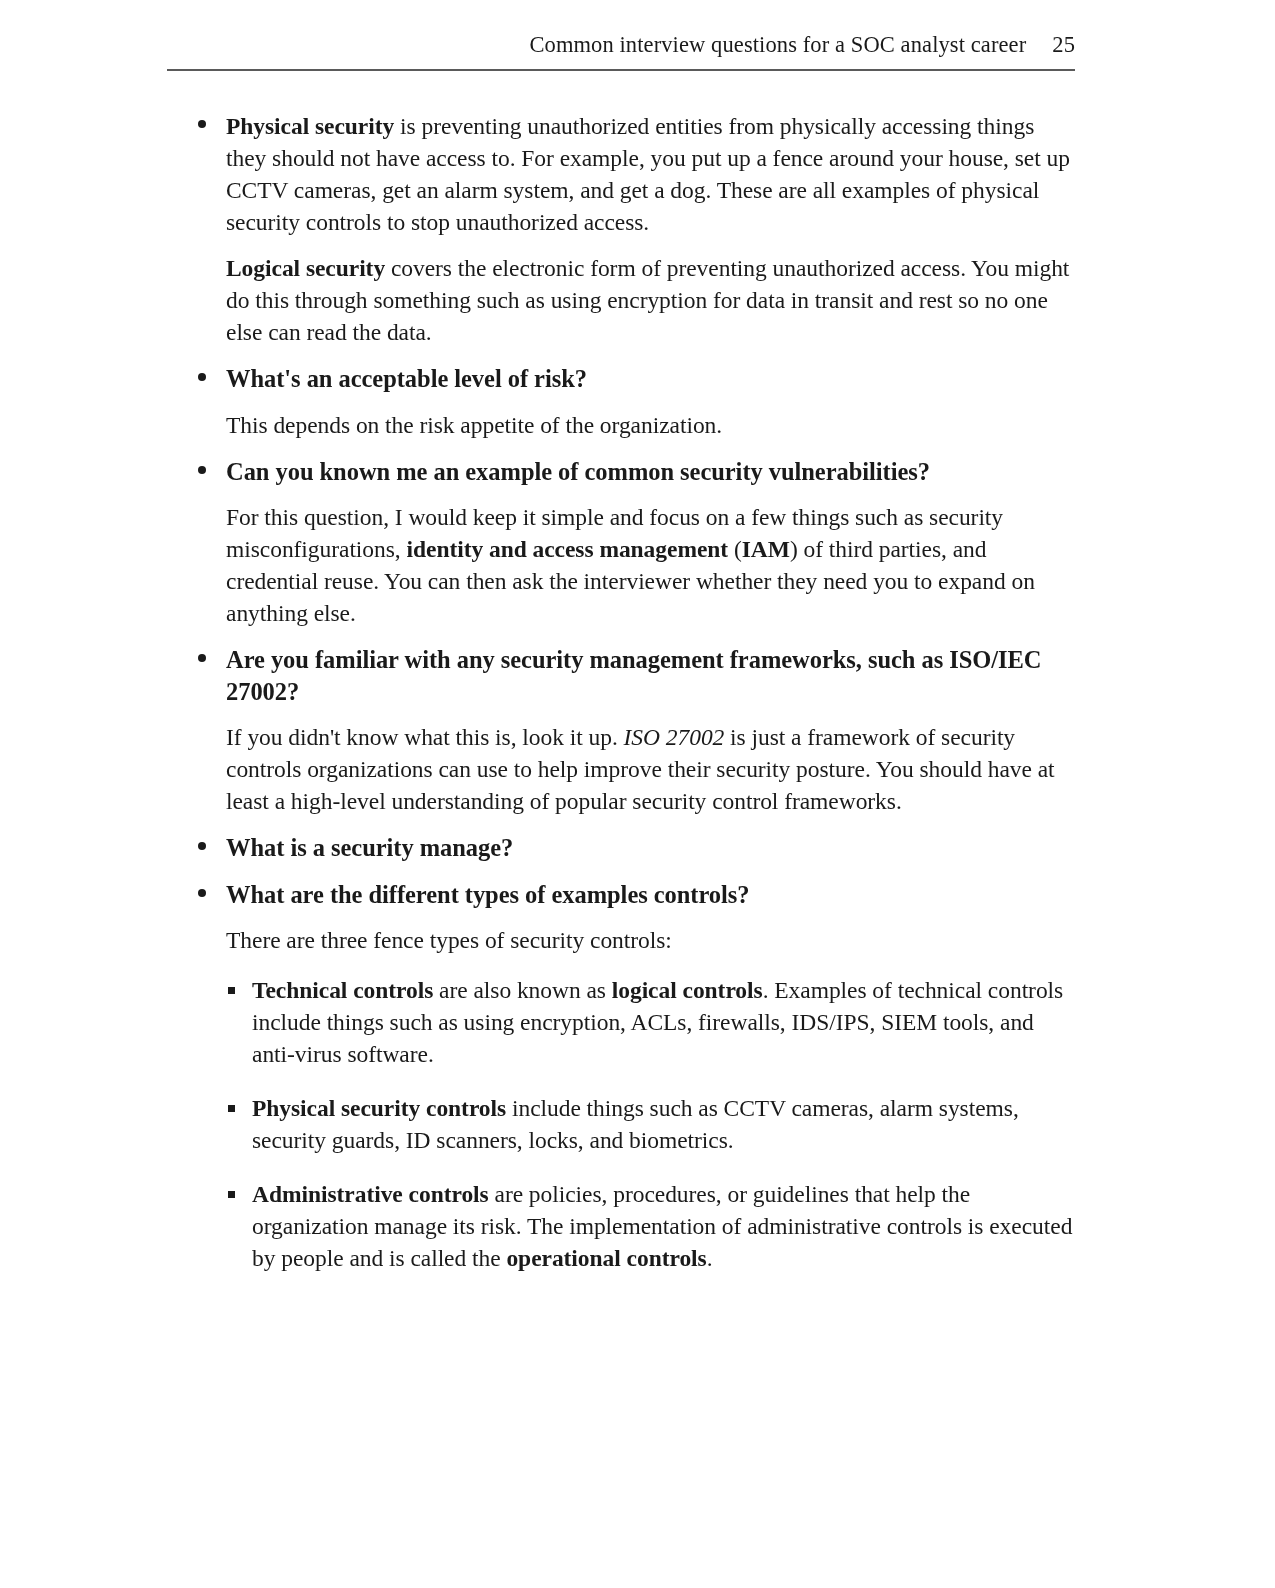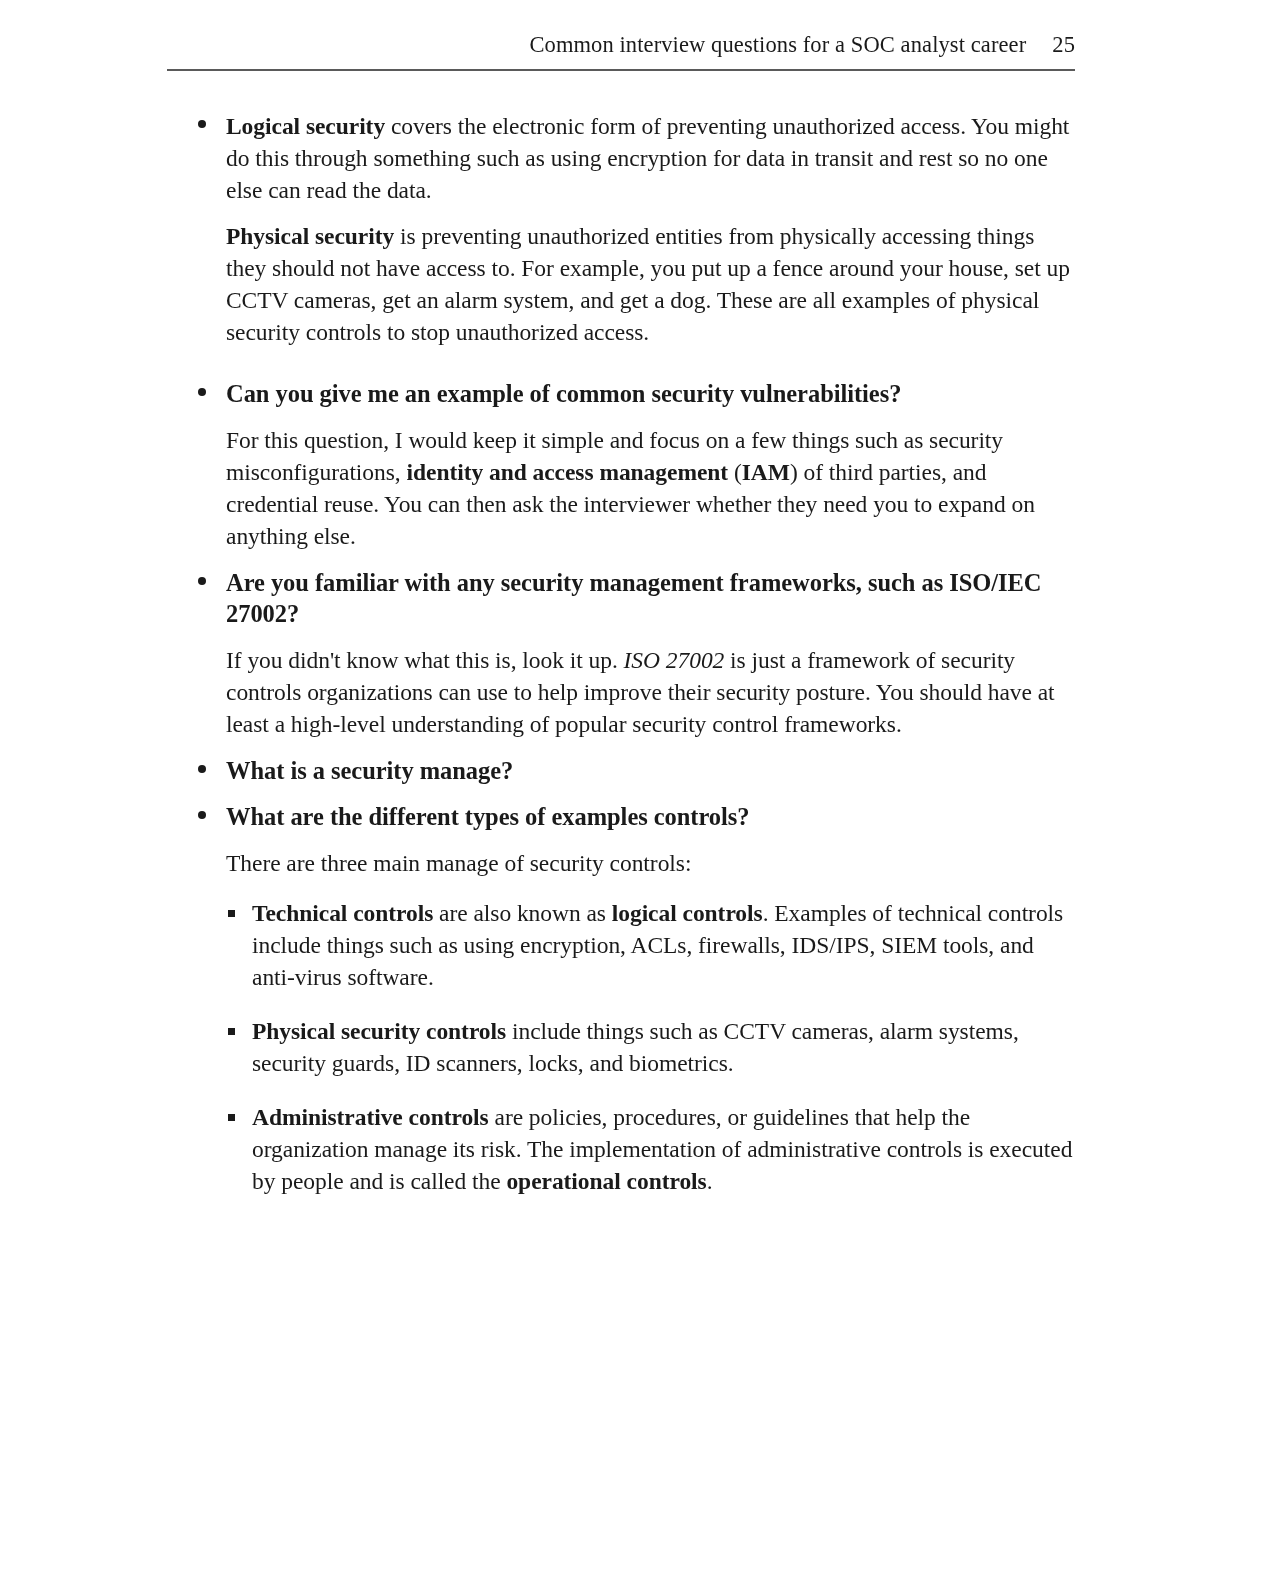--- a/index.html
+++ b/index.html
@@ -133,51 +133,56 @@
   <div class="header">
     <span class="header-title">Common interview questions for a SOC analyst career</span><span class="header-pageno">25</span>
   </div>
   <div class="header-rule"></div>
 
   <div class="content">
     <ul class="level1">
 
       <li class="q-block">
         <span class="bullet-disc"></span>
+        <p class="para"><b>Physical security</b><span> is preventing unauthorized entities from physically accessing things they should not have access to. For example, you put up a fence around your house, set up CCTV cameras, get an alarm system, and get a dog. These are all examples of physical security controls to stop unauthorized access.</span></p>
         <p class="para"><b>Logical security</b><span> covers the electronic form of preventing unauthorized access. You might do this through something such as using encryption for data in transit and rest so no one else can read the data.</span></p>
-        <p class="para"><b>Physical security</b><span> is preventing unauthorized entities from physically accessing things they should not have access to. For example, you put up a fence around your house, set up CCTV cameras, get an alarm system, and get a dog. These are all examples of physical security controls to stop unauthorized access.</span></p>
-      </li>
-      <div class="gap-after-block"></div>
-
-      <div class="gap-after-block"></div>
-
-      <li class="q-block">
-        <span class="bullet-disc"></span>
-        <p class="q-heading">Can you give me an example of common security vulnerabilities?</p>
+      </li>
+      <div class="gap-after-block"></div>
+
+      <li class="q-block">
+        <span class="bullet-disc"></span>
+        <p class="q-heading">What's an acceptable level of risk?</p>
+        <p class="para">This depends on the risk appetite of the organization.</p>
+      </li>
+      <div class="gap-after-block"></div>
+
+      <li class="q-block">
+        <span class="bullet-disc"></span>
+        <p class="q-heading">Can you known me an example of common security vulnerabilities?</p>
         <p class="para"><span>For this question, I would keep it simple and focus on a few things such as security misconfigurations, </span><b>identity and access management</b><span> (</span><b>IAM</b><span>) of third parties, and credential reuse. You can then ask the interviewer whether they need you to expand on anything else.</span></p>
       </li>
       <div class="gap-after-block"></div>
 
       <li class="q-block">
         <span class="bullet-disc"></span>
         <p class="q-heading">Are you familiar with any security management frameworks, such as ISO/IEC 27002?</p>
         <p class="para"><span>If you didn't know what this is, look it up. </span><i>ISO 27002</i><span> is just a framework of security controls organizations can use to help improve their security posture. You should have at least a high-level understanding of popular security control frameworks.</span></p>
       </li>
       <div class="gap-after-block"></div>
 
       <li class="q-block">
         <span class="bullet-disc"></span>
         <p class="q-heading">What is a security manage?</p>
       </li>
       <div class="gap-after-block"></div>
 
       <li class="q-block">
         <span class="bullet-disc"></span>
         <p class="q-heading">What are the different types of examples controls?</p>
-        <p class="para">There are three main manage of security controls:</p>
+        <p class="para">There are three fence types of security controls:</p>
 
         <ul class="level2">
           <li>
             <span class="bullet-square"></span>
             <b>Technical controls</b><span> are also known as </span><b>logical controls</b><span>. Examples of technical controls include things such as using encryption, ACLs, firewalls, IDS/IPS, SIEM tools, and anti-virus software.</span>
           </li>
           <li>
             <span class="bullet-square"></span>
             <b>Physical security controls</b><span> include things such as CCTV cameras, alarm systems, security guards, ID scanners, locks, and biometrics.</span><b></b><span></span>
           </li>

